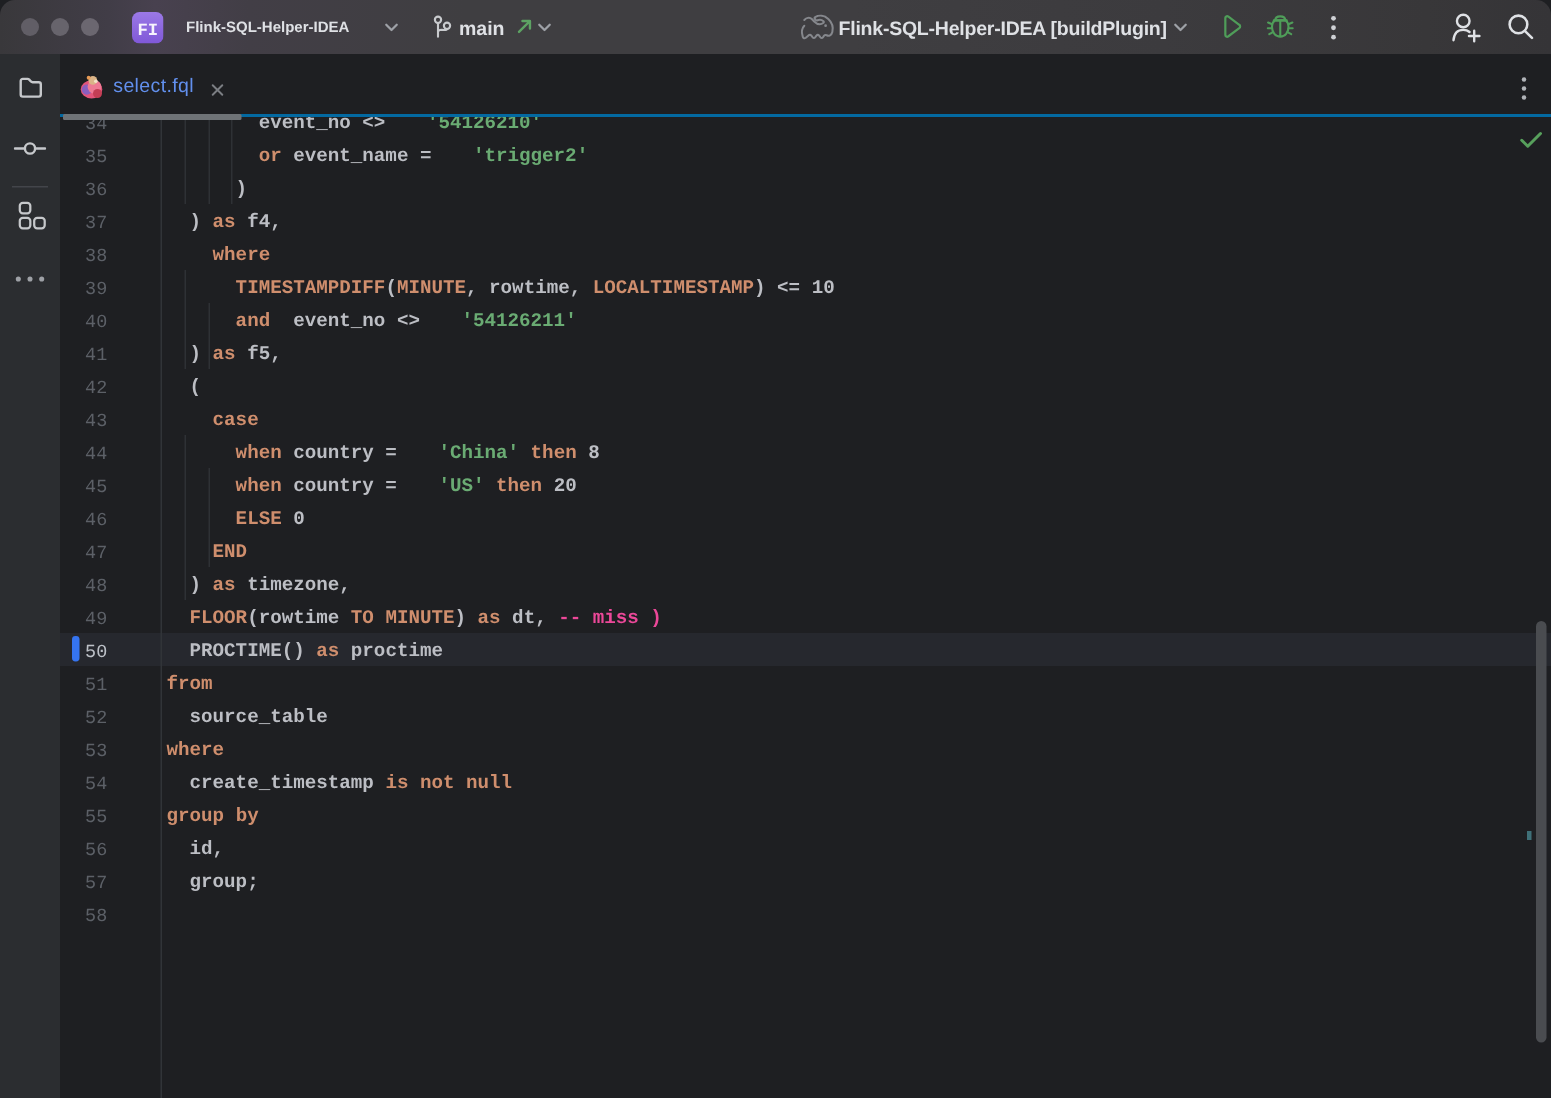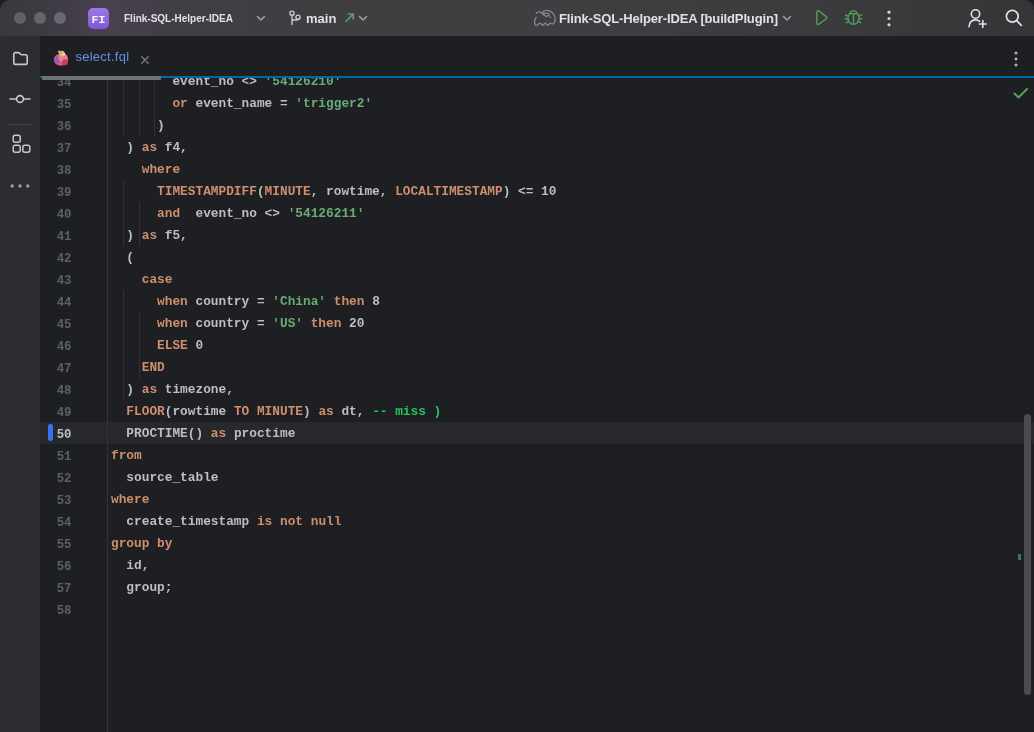--- a/index.html
+++ b/index.html
@@ -18,28 +18,28 @@
   #tabbar{left:40px;top:36px;width:994px;height:42px;background:#1e1f22;border-bottom:2px solid #0369a1;box-sizing:border-box;}
   #tabname{position:absolute;left:35.5px;top:0;height:42px;line-height:41px;font-size:13px;letter-spacing:0.25px;color:#6290ee;}
   #underline{position:absolute;left:41.5px;top:76px;width:119px;height:3.6px;background:#6f7377;border-radius:1px;z-index:5;}
   
   #editor{left:40px;top:78px;width:994px;height:654px;background:#1e1f22;overflow:hidden;}
   #curline{position:absolute;left:0;top:343.5px;width:994px;height:22px;background:#26282e;}
   #pill{position:absolute;left:8px;top:345.8px;width:4.6px;height:17.6px;background:#3574f0;border-radius:2.3px;}
   #gsep{position:absolute;left:67px;top:0;width:1px;height:654px;background:#313438;}
   .guide{position:absolute;width:1px;background:#2e3135;}
   #gutter{position:absolute;left:0;top:-5.9px;width:31.5px;text-align:right;
-    font-family:"Liberation Mono",monospace;font-size:12.3px;line-height:22px;color:#5c6067;font-weight:bold;}
+    font-family:"Liberation Mono",monospace;font-size:12.3px;line-height:22px;color:#5c6067;font-weight:normal;}
   #gutter .cur{color:#bcc0c7;}
   #code{position:absolute;left:71px;top:-6.7px;font-family:"Liberation Mono",monospace;
     font-size:12.8px;line-height:22px;font-weight:bold;color:#bcbec4;}
   #code div{height:22px;white-space:pre;}
   .k{color:#cf8e6d;}
-  .s{color:#6aab73;}
-  .c{color:#22c55e;}
+  .s{color:#6aab73;margin-left:20px;}
+  .c{color:#ec4899;}
   #thumb{position:absolute;left:984.3px;top:336px;width:7.2px;height:281px;background:#4a4c50;border-radius:3.6px;}
   #tealmark{position:absolute;left:978px;top:475.5px;width:2.6px;height:6px;background:#3f7078;}
 </style>
 </head>
 <body>
 <div class="abs" id="titlebar">
   <div class="light" style="left:14px;background:#615e66;"></div>
   <div class="light" style="left:33.5px;background:#67646c;"></div>
   <div class="light" style="left:54px;background:#6b6770;"></div>
   <svg class="abs" style="left:88px;top:8px;" width="21" height="21" viewBox="0 0 21 21">

